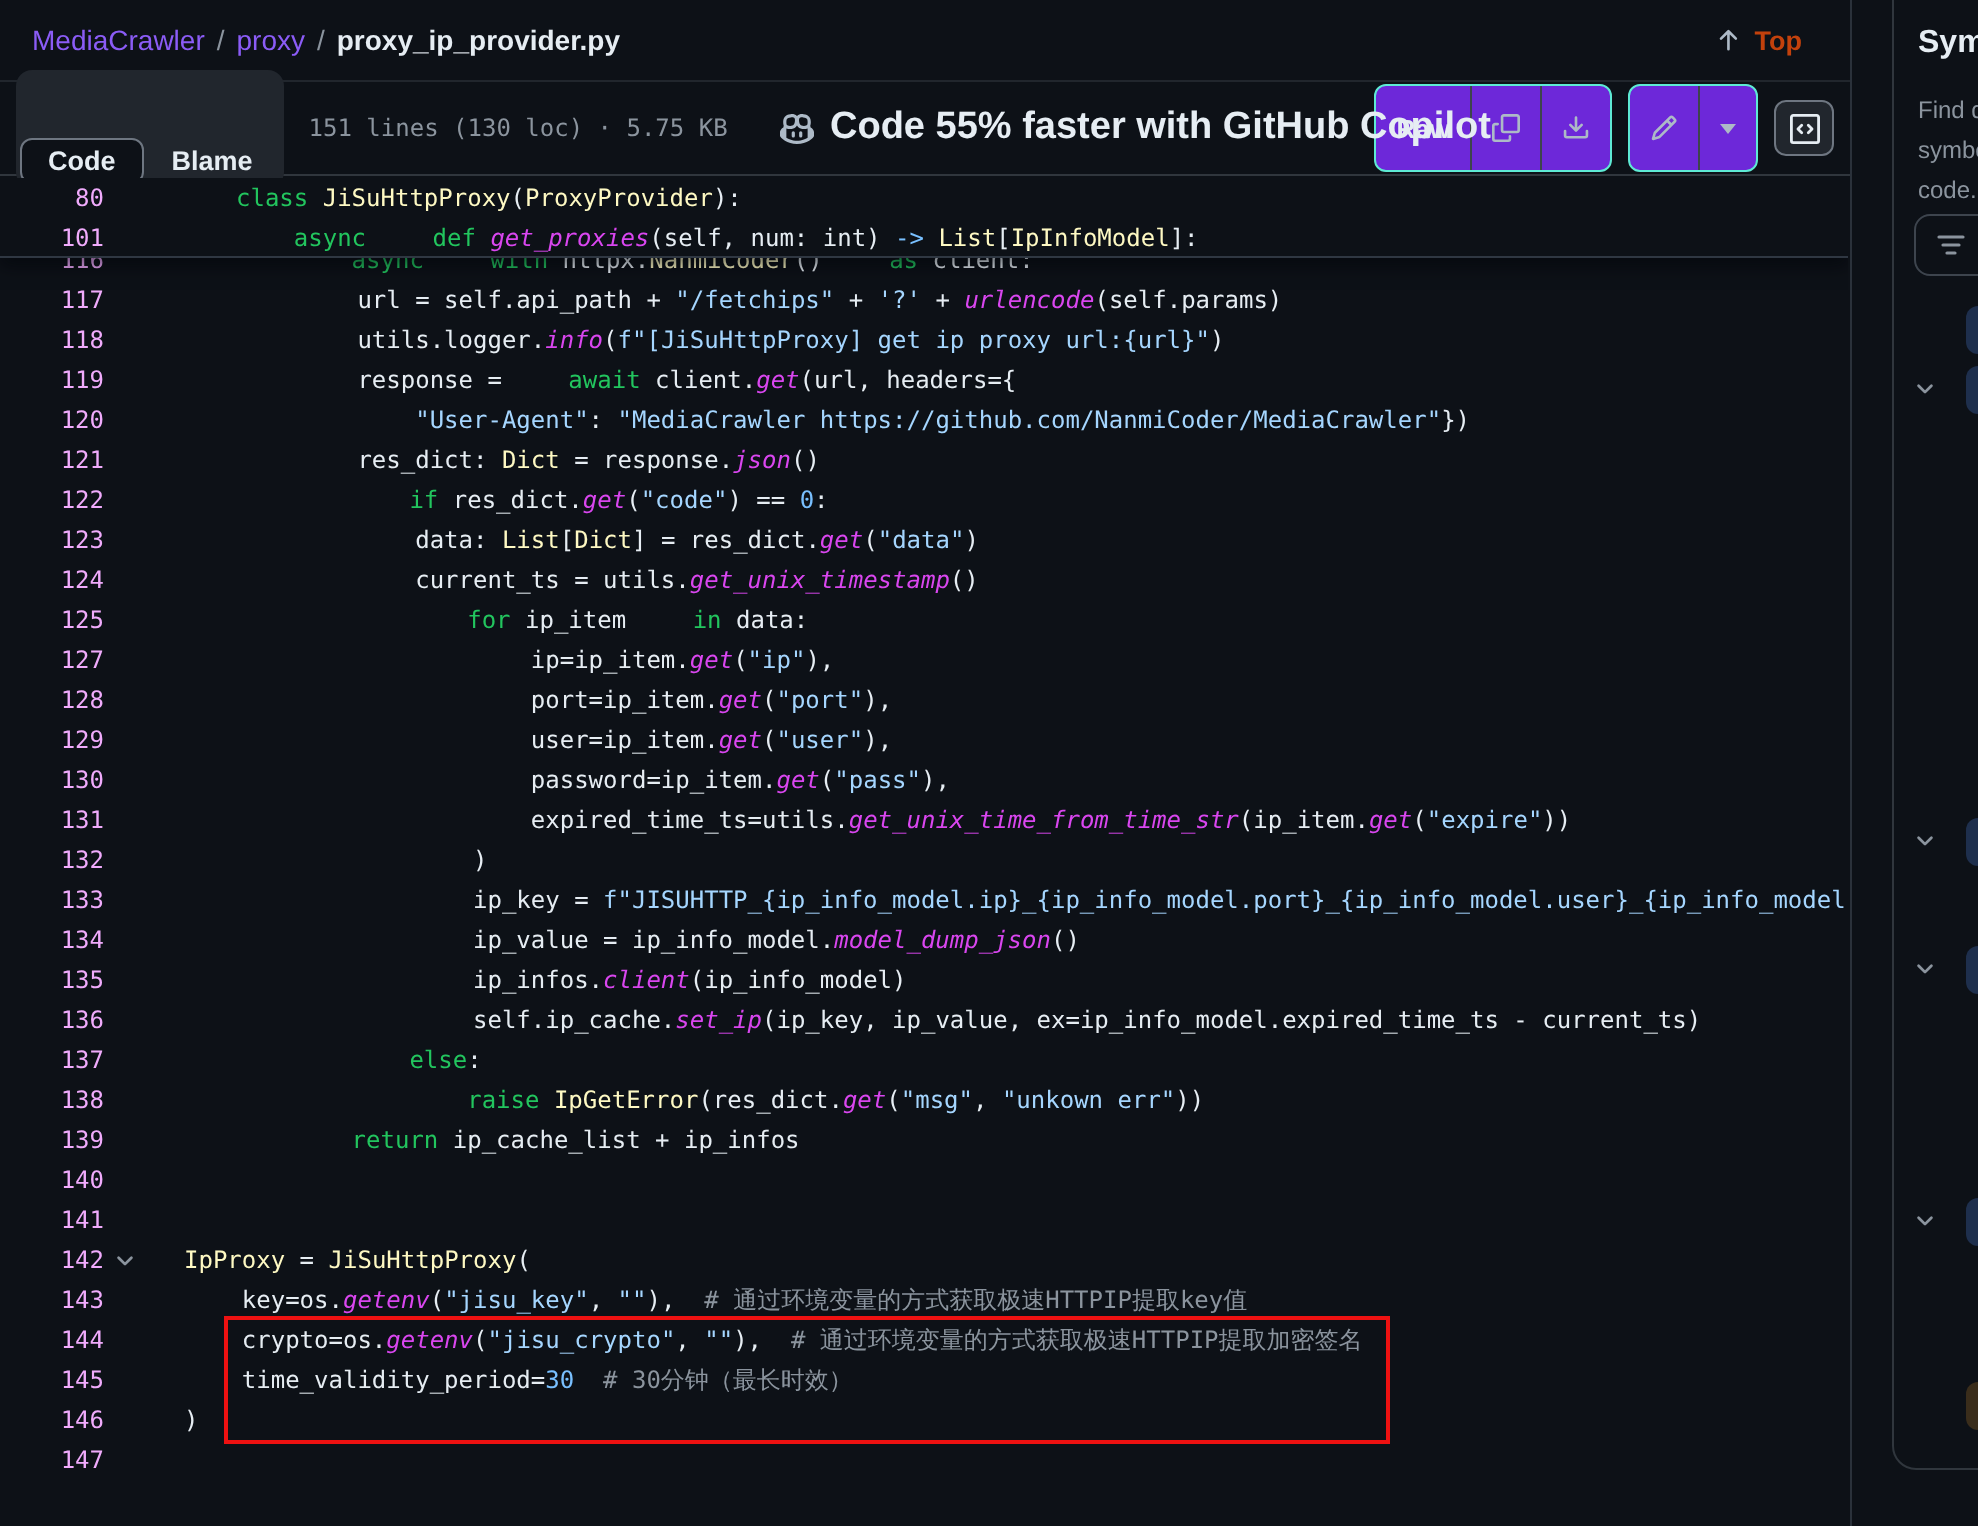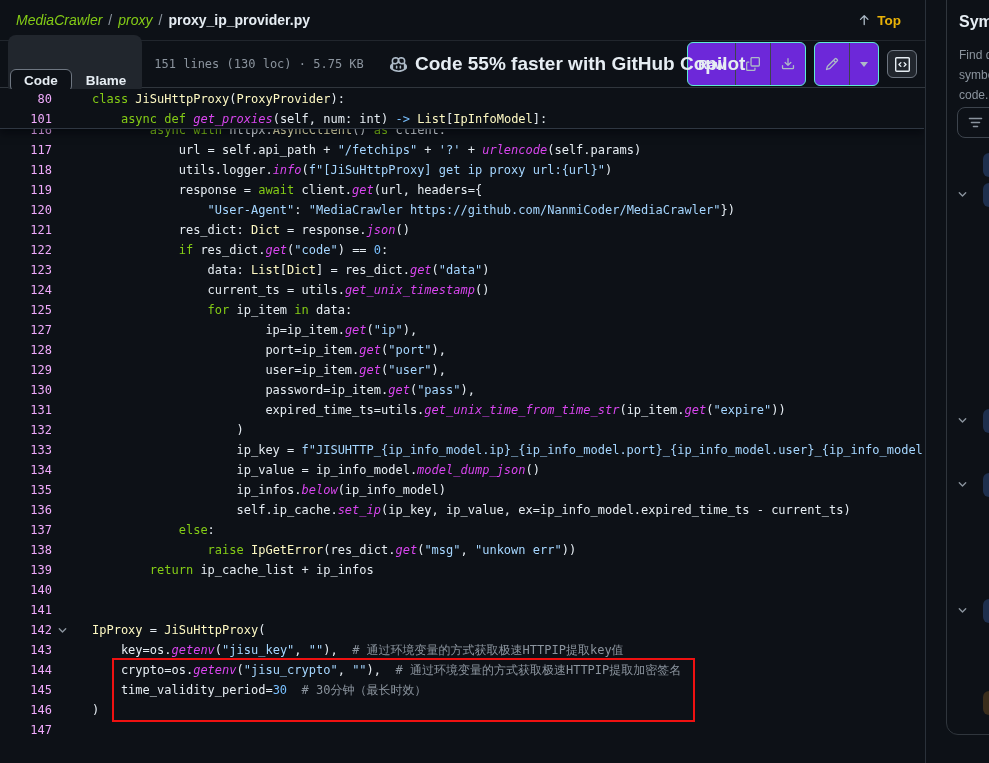--- a/index.html
+++ b/index.html
@@ -5,24 +5,24 @@
   * { box-sizing: border-box; margin: 0; padding: 0; }
   html,body { width:989px; height:763px; overflow:hidden; }
   body {
     position:relative; background:#0d1117; color:#e6edf3;
     font-family:"Liberation Sans", sans-serif; font-size:14px;
   }
   
   .left-pane { position:absolute; left:0; top:0; width:926px; height:763px; border-right:1px solid #2a313a; }
   .file-header { height:41px; border-bottom:1px solid #21262d; display:flex; align-items:center; justify-content:space-between; padding:0 16px; }
   .breadcrumb { display:flex; align-items:center; gap:6px; font-size:14px; }
-  .crumb-link { color:#84cc16; text-decoration:none; cursor:pointer;font-style:italic; }
+  .crumb-link { color:#8b5cf6; text-decoration:none; cursor:pointer; }
   .crumb-sep { color:#8b949e; }
   .crumb-file { color:#e6edf3; font-weight:bold; }
-  .top-btn { display:flex; align-items:center; gap:6px; color:#eab308; font-weight:bold; font-size:13.5px; cursor:pointer; padding:4px 8px; border-radius:6px; }
+  .top-btn { display:flex; align-items:center; gap:6px; color:#c2410c; font-weight:bold; font-size:13.5px; cursor:pointer; padding:4px 8px; border-radius:6px; }
   
   .toolbar { height:47px; border-bottom:1px solid #30363d; display:flex; align-items:center; padding:0 8px; gap:12px; }
   .seg-ctl { display:flex; align-items:center; background:#21262d; border-radius:8px; padding:2px; }
   .seg { padding:4px 14px; font-size:13.5px; font-weight:600; color:#e6edf3; border-radius:6px; cursor:pointer;margin-top:32px; }
   .seg.active { background:#0d1117; border:1px solid #6e7681; padding:3px 13px; }
   .file-meta { color:#8b949e; font-size:12px; font-family:"DejaVu Sans Mono", monospace; }
   .copilot { position:absolute; left:390px; display:flex; align-items:center; gap:8px; font-weight:bold; font-size:19px; color:#e6edf3; }
   .tb-right { margin-left:auto; display:flex; align-items:center; gap:8px; }
   .btn-group { display:flex; align-items:stretch; height:44px; border:1px solid #5eead4; border-radius:6px; background:#6d28d9; overflow:hidden; }
   .gbtn { display:flex; align-items:center; justify-content:center; padding:0 10px; color:#e6edf3; font-size:13px; font-weight:600; cursor:pointer; border-left:1px solid #3d444d; }
@@ -31,21 +31,21 @@
   .caret { width:0; height:0; border-left:4px solid transparent; border-right:4px solid transparent; border-top:5px solid #adbac7; }
   
   .code-area { position:absolute; top:89px; left:0; right:1px; bottom:0; overflow:hidden;
     font-family:"DejaVu Sans Mono", monospace; font-size:12px; line-height:20px; }
   .code-scroll { position:absolute; top:31px; left:0; right:0; z-index:1; }
   .sticky-block { position:absolute; top:0; left:0; right:0; height:40px; background:#0d1117; z-index:3; border-bottom:1px solid #2f3742; box-shadow:0 4px 8px rgba(1,4,9,0.55); }
   .row { display:flex; height:20px; white-space:pre; overflow:hidden; }
   .ln { flex:0 0 52px; text-align:right; color:#f0abfc; cursor:pointer; user-select:none; }
   .gut { flex:0 0 20px; display:flex; align-items:center; justify-content:center; }
   .ct { flex:1 1 auto; padding-left:20px; overflow:hidden; }
-  .s-p { color:#e6edf3; } .s-k { color:#84cc16; } .s-e { color:#fef9c3; }
+  .s-p { color:#e6edf3; } .s-k { color:#22c55e;margin-left:26px; } .s-e { color:#fef9c3; }
   .s-f { color:#d946ef;font-style:italic; } .s-s { color:#a5d6ff; } .s-n { color:#79c0ff; } .s-c { color:#8b949e; }
   .hl-box { position:absolute; left:112px; width:583px; border:2px solid #ee1111; z-index:4; pointer-events:none; }
   
   .sidebar { position:absolute; left:946px; top:-12px; width:320px; height:747px; background:#0d1117; border:1px solid #30363d; border-radius:12px; }
   .sb-title { position:absolute; left:12px; top:24px; font-size:16px; font-weight:bold; color:#e6edf3; white-space:nowrap; }
   .sb-desc { position:absolute; left:12px; top:56px; width:300px; font-size:12px; line-height:20px; color:#8b949e; }
   .sb-filter { position:absolute; left:10px; top:118px; width:240px; height:31px; border:1px solid #3d444d; border-radius:8px; display:flex; align-items:center; padding:0 10px; cursor:text; }
   .sb-items { position:absolute; left:0; top:0; right:0; bottom:0; overflow:hidden; }
   .sb-row { position:absolute; left:0; width:100%; height:24px; }
   .sb-chev { position:absolute; left:10px; top:6px; cursor:pointer; }
@@ -121,39 +121,39 @@
       <div class="sq-btn">
           <svg width="15" height="15" viewBox="0 0 16 16" fill="#e6edf3">
             <path d="M0 1.75C0 .784.784 0 1.75 0h12.5C15.216 0 16 .784 16 1.75v12.5A1.75 1.75 0 0 1 14.25 16H1.75A1.75 1.75 0 0 1 0 14.25Zm1.75-.25a.25.25 0 0 0-.25.25v12.5c0 .138.112.25.25.25h12.5a.25.25 0 0 0 .25-.25V1.75a.25.25 0 0 0-.25-.25Zm7.47 3.97a.75.75 0 0 1 1.06 0l2 2a.75.75 0 0 1 0 1.06l-2 2a.749.749 0 1 1-1.06-1.06L10.69 8 9.22 6.53a.75.75 0 0 1 0-1.06ZM6.78 6.53 5.31 8l1.47 1.47a.749.749 0 1 1-1.06 1.06l-2-2a.75.75 0 0 1 0-1.06l2-2a.749.749 0 1 1 1.06 1.06Z"></path>
           </svg>
         </div>
     </div>
   </div>
 
   <div class="code-area">
     <div class="code-scroll" id="code-scroll">
-        <div class="row"><span class="ln">116</span><span class="gut"></span><span class="ct"><span class="s-p">        </span><span class="s-k">async</span><span class="s-p"> </span><span class="s-k">with</span><span class="s-p"> httpx.</span><span class="s-e">AsyncClient</span><span class="s-p">() </span><span class="s-k">as</span><span class="s-p"> client:</span></span></div>
+        <div class="row"><span class="ln">116</span><span class="gut"></span><span class="ct"><span class="s-p">        </span><span class="s-k">async</span><span class="s-p"> </span><span class="s-k">with</span><span class="s-p"> httpx.</span><span class="s-e">NanmiCoder</span><span class="s-p">() </span><span class="s-k">as</span><span class="s-p"> client:</span></span></div>
         <div class="row"><span class="ln">117</span><span class="gut"></span><span class="ct"><span class="s-p">            url = self.api_path + </span><span class="s-s">"/fetchips"</span><span class="s-p"> + </span><span class="s-s">'?'</span><span class="s-p"> + </span><span class="s-f">urlencode</span><span class="s-p">(self.params)</span></span></div>
         <div class="row"><span class="ln">118</span><span class="gut"></span><span class="ct"><span class="s-p">            utils.logger.</span><span class="s-f">info</span><span class="s-p">(</span><span class="s-s">f"[JiSuHttpProxy] get ip proxy url:{url}"</span><span class="s-p">)</span></span></div>
         <div class="row"><span class="ln">119</span><span class="gut"></span><span class="ct"><span class="s-p">            response = </span><span class="s-k">await</span><span class="s-p"> client.</span><span class="s-f">get</span><span class="s-p">(url, headers={</span></span></div>
         <div class="row"><span class="ln">120</span><span class="gut"></span><span class="ct"><span class="s-p">                </span><span class="s-s">"User-Agent"</span><span class="s-p">: </span><span class="s-s">"MediaCrawler https://github.com/NanmiCoder/MediaCrawler"</span><span class="s-p">})</span></span></div>
         <div class="row"><span class="ln">121</span><span class="gut"></span><span class="ct"><span class="s-p">            res_dict: </span><span class="s-e">Dict</span><span class="s-p"> = response.</span><span class="s-f">json</span><span class="s-p">()</span></span></div>
         <div class="row"><span class="ln">122</span><span class="gut"></span><span class="ct"><span class="s-p">            </span><span class="s-k">if</span><span class="s-p"> res_dict.</span><span class="s-f">get</span><span class="s-p">(</span><span class="s-s">"code"</span><span class="s-p">) == </span><span class="s-n">0</span><span class="s-p">:</span></span></div>
         <div class="row"><span class="ln">123</span><span class="gut"></span><span class="ct"><span class="s-p">                data: </span><span class="s-e">List</span><span class="s-p">[</span><span class="s-e">Dict</span><span class="s-p">] = res_dict.</span><span class="s-f">get</span><span class="s-p">(</span><span class="s-s">"data"</span><span class="s-p">)</span></span></div>
         <div class="row"><span class="ln">124</span><span class="gut"></span><span class="ct"><span class="s-p">                current_ts = utils.</span><span class="s-f">get_unix_timestamp</span><span class="s-p">()</span></span></div>
         <div class="row"><span class="ln">125</span><span class="gut"></span><span class="ct"><span class="s-p">                </span><span class="s-k">for</span><span class="s-p"> ip_item </span><span class="s-k">in</span><span class="s-p"> data:</span></span></div>
         <div class="row"><span class="ln">127</span><span class="gut"></span><span class="ct"><span class="s-p">                        ip=ip_item.</span><span class="s-f">get</span><span class="s-p">(</span><span class="s-s">"ip"</span><span class="s-p">),</span></span></div>
         <div class="row"><span class="ln">128</span><span class="gut"></span><span class="ct"><span class="s-p">                        port=ip_item.</span><span class="s-f">get</span><span class="s-p">(</span><span class="s-s">"port"</span><span class="s-p">),</span></span></div>
         <div class="row"><span class="ln">129</span><span class="gut"></span><span class="ct"><span class="s-p">                        user=ip_item.</span><span class="s-f">get</span><span class="s-p">(</span><span class="s-s">"user"</span><span class="s-p">),</span></span></div>
         <div class="row"><span class="ln">130</span><span class="gut"></span><span class="ct"><span class="s-p">                        password=ip_item.</span><span class="s-f">get</span><span class="s-p">(</span><span class="s-s">"pass"</span><span class="s-p">),</span></span></div>
         <div class="row"><span class="ln">131</span><span class="gut"></span><span class="ct"><span class="s-p">                        expired_time_ts=utils.</span><span class="s-f">get_unix_time_from_time_str</span><span class="s-p">(ip_item.</span><span class="s-f">get</span><span class="s-p">(</span><span class="s-s">"expire"</span><span class="s-p">))</span></span></div>
         <div class="row"><span class="ln">132</span><span class="gut"></span><span class="ct"><span class="s-p">                    )</span></span></div>
         <div class="row"><span class="ln">133</span><span class="gut"></span><span class="ct"><span class="s-p">                    ip_key = </span><span class="s-s">f"JISUHTTP_{ip_info_model.ip}_{ip_info_model.port}_{ip_info_model.user}_{ip_info_model.password}"</span></span></div>
         <div class="row"><span class="ln">134</span><span class="gut"></span><span class="ct"><span class="s-p">                    ip_value = ip_info_model.</span><span class="s-f">model_dump_json</span><span class="s-p">()</span></span></div>
-        <div class="row"><span class="ln">135</span><span class="gut"></span><span class="ct"><span class="s-p">                    ip_infos.</span><span class="s-f">below</span><span class="s-p">(ip_info_model)</span></span></div>
+        <div class="row"><span class="ln">135</span><span class="gut"></span><span class="ct"><span class="s-p">                    ip_infos.</span><span class="s-f">client</span><span class="s-p">(ip_info_model)</span></span></div>
         <div class="row"><span class="ln">136</span><span class="gut"></span><span class="ct"><span class="s-p">                    self.ip_cache.</span><span class="s-f">set_ip</span><span class="s-p">(ip_key, ip_value, ex=ip_info_model.expired_time_ts - current_ts)</span></span></div>
         <div class="row"><span class="ln">137</span><span class="gut"></span><span class="ct"><span class="s-p">            </span><span class="s-k">else</span><span class="s-p">:</span></span></div>
         <div class="row"><span class="ln">138</span><span class="gut"></span><span class="ct"><span class="s-p">                </span><span class="s-k">raise</span><span class="s-p"> </span><span class="s-e">IpGetError</span><span class="s-p">(res_dict.</span><span class="s-f">get</span><span class="s-p">(</span><span class="s-s">"msg"</span><span class="s-p">, </span><span class="s-s">"unkown err"</span><span class="s-p">))</span></span></div>
         <div class="row"><span class="ln">139</span><span class="gut"></span><span class="ct"><span class="s-p">        </span><span class="s-k">return</span><span class="s-p"> ip_cache_list + ip_infos</span></span></div>
         <div class="row"><span class="ln">140</span><span class="gut"></span><span class="ct"></span></div>
         <div class="row"><span class="ln">141</span><span class="gut"></span><span class="ct"></span></div>
         <div class="row"><span class="ln">142</span><span class="gut"><svg width="11" height="11" viewBox="0 0 12 12">
               <path d="M2.5 4.2 6 7.7l3.5-3.5" fill="none" stroke="#8b949e" stroke-width="1.5" stroke-linecap="round" stroke-linejoin="round"></path>
             </svg></span><span class="ct"><span class="s-e">IpProxy</span><span class="s-p"> = </span><span class="s-e">JiSuHttpProxy</span><span class="s-p">(</span></span></div>
         <div class="row"><span class="ln">143</span><span class="gut"></span><span class="ct"><span class="s-p">    key=os.</span><span class="s-f">getenv</span><span class="s-p">(</span><span class="s-s">"jisu_key"</span><span class="s-p">, </span><span class="s-s">""</span><span class="s-p">),  </span><span class="s-c"># 通过环境变量的方式获取极速HTTPIP提取key值</span></span></div>

